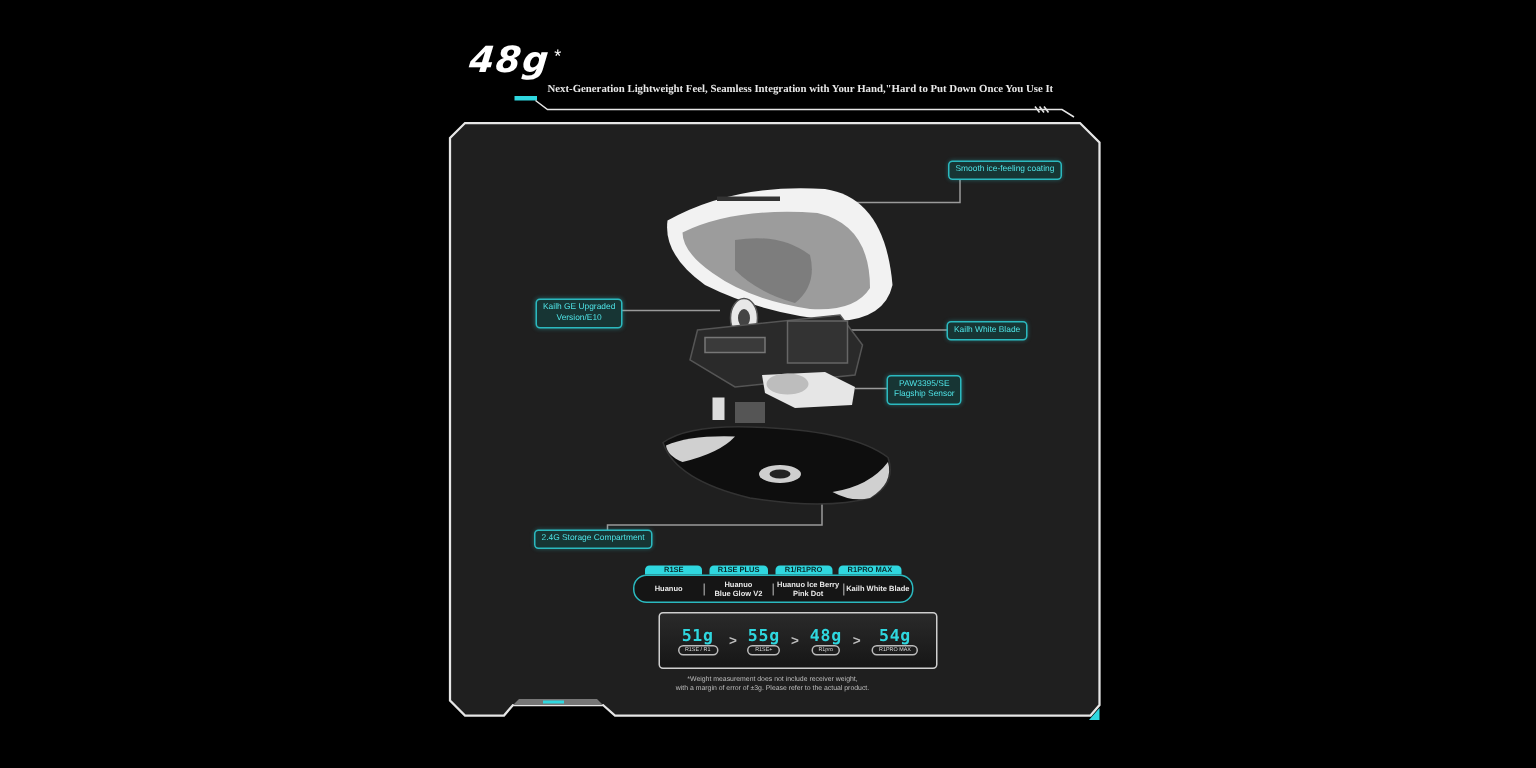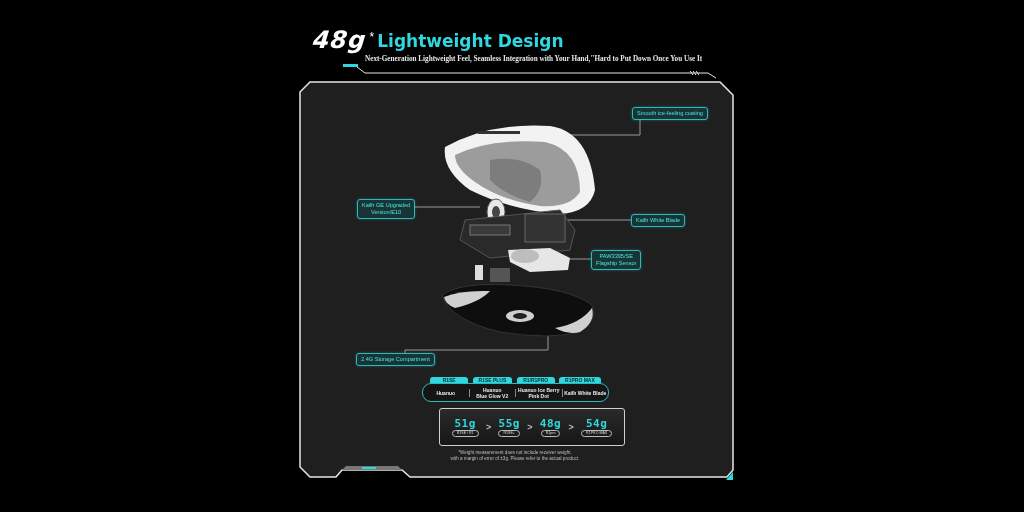--- a/index.html
+++ b/index.html
@@ -77,21 +77,20 @@
   <path d="M12,185 Q30,172 80,175 Q140,178 162,195 Q168,212 150,222 Q120,230 70,222 Q20,210 12,185 Z" fill="#0e0e0e" stroke="#333"></path>
   <path d="M14,187 Q30,180 60,181 Q50,192 25,198 Q15,194 14,187 Z" fill="#d0d0d0"></path>
   <path d="M125,218 Q150,214 162,198 Q166,212 150,222 Q138,225 125,218 Z" fill="#d0d0d0"></path>
   <ellipse cx="90" cy="206" rx="14" ry="6" fill="#cfcfcf"></ellipse>
   <ellipse cx="90" cy="206" rx="7" ry="3" fill="#222"></ellipse>
 </svg>
 
 <div class="abs headline">
   <span class="big-weight">48g</span>
   <span class="asterisk">*</span>
-  <span class="title">Lightweight Design</span>
 </div>
 <div class="abs subtitle">Next-Generation Lightweight Feel, Seamless Integration with Your Hand,"Hard to Put Down Once You Use It</div>
 
 <div class="abs callout" style="left:632px;top:107px;">Smooth ice-feeling coating</div>
 <div class="abs callout" style="left:357px;top:199px;">
   <div>Kailh GE Upgraded</div>
   <div>Version/E10</div>
 </div>
 <div class="abs callout" style="left:631px;top:214px;">Kailh White Blade</div>
 <div class="abs callout" style="left:591px;top:250px;">

